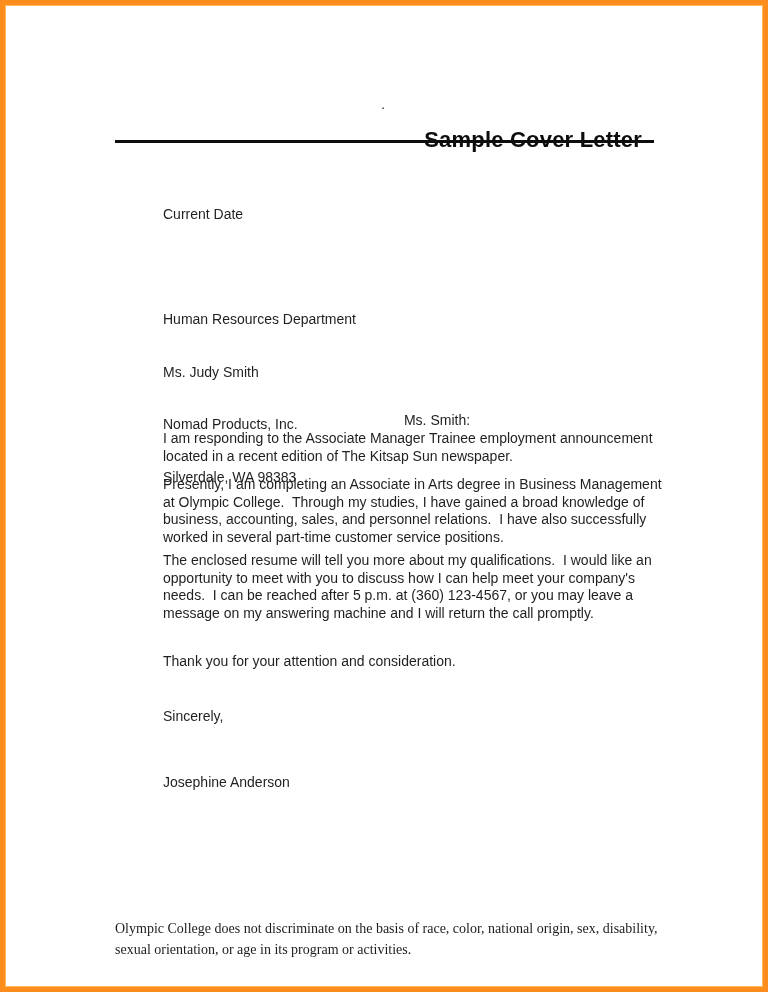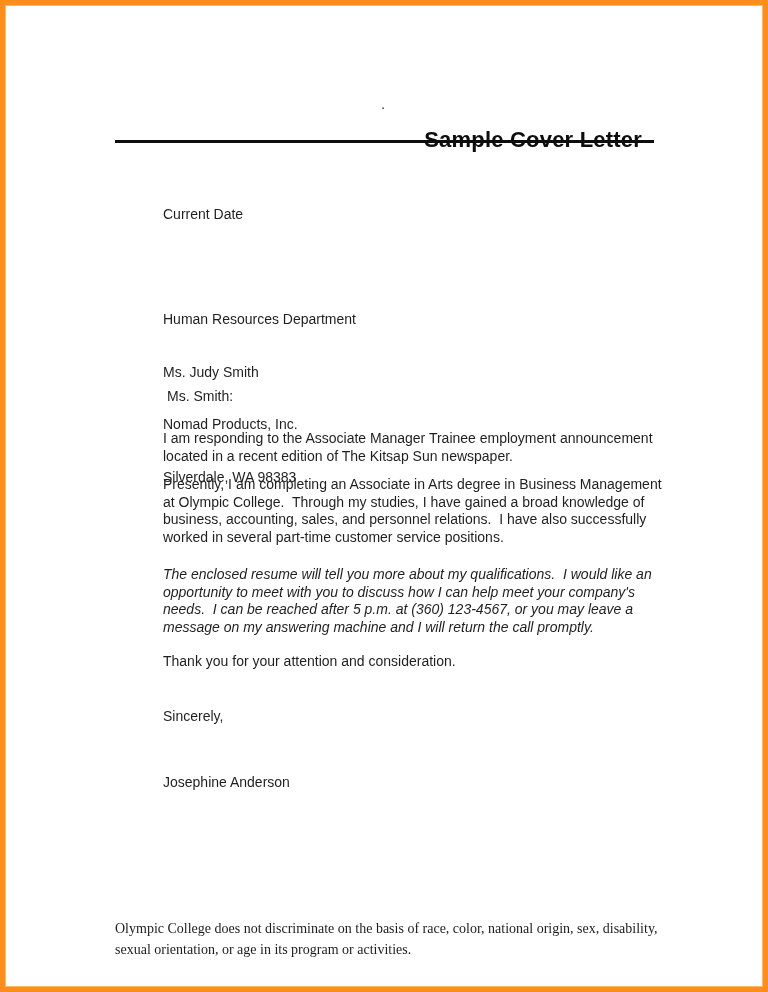--- a/index.html
+++ b/index.html
@@ -57,24 +57,24 @@
     left: 115px;
     width: 540px;
     font-size: 14px;
     line-height: 17.5px;
     white-space: pre-wrap;
     color: #1f1f1f;
     margin-left: 48px;
   }
   .date-line       { top: 206px; }
   .address         { top: 276px; }
-  .salutation      { top: 388px; left: 119px; }
+  .salutation      { top: 412px; left: 119px; text-align: center; }
   .para-1          { top: 430px; }
   .para-2          { top: 476px; }
-  .para-3          { top: 566px; font-style: italic; }
+  .para-3          { top: 552px; }
   .para-4          { top: 653px; }
   .closing         { top: 708px; }
   .signature-name  { top: 774px; }
   .footer {
     position: absolute;
     left: 115px;
     width: 545px;
     top: 911px;
     font-family: "Liberation Serif", "DejaVu Serif", serif;
     font-size: 14px;

